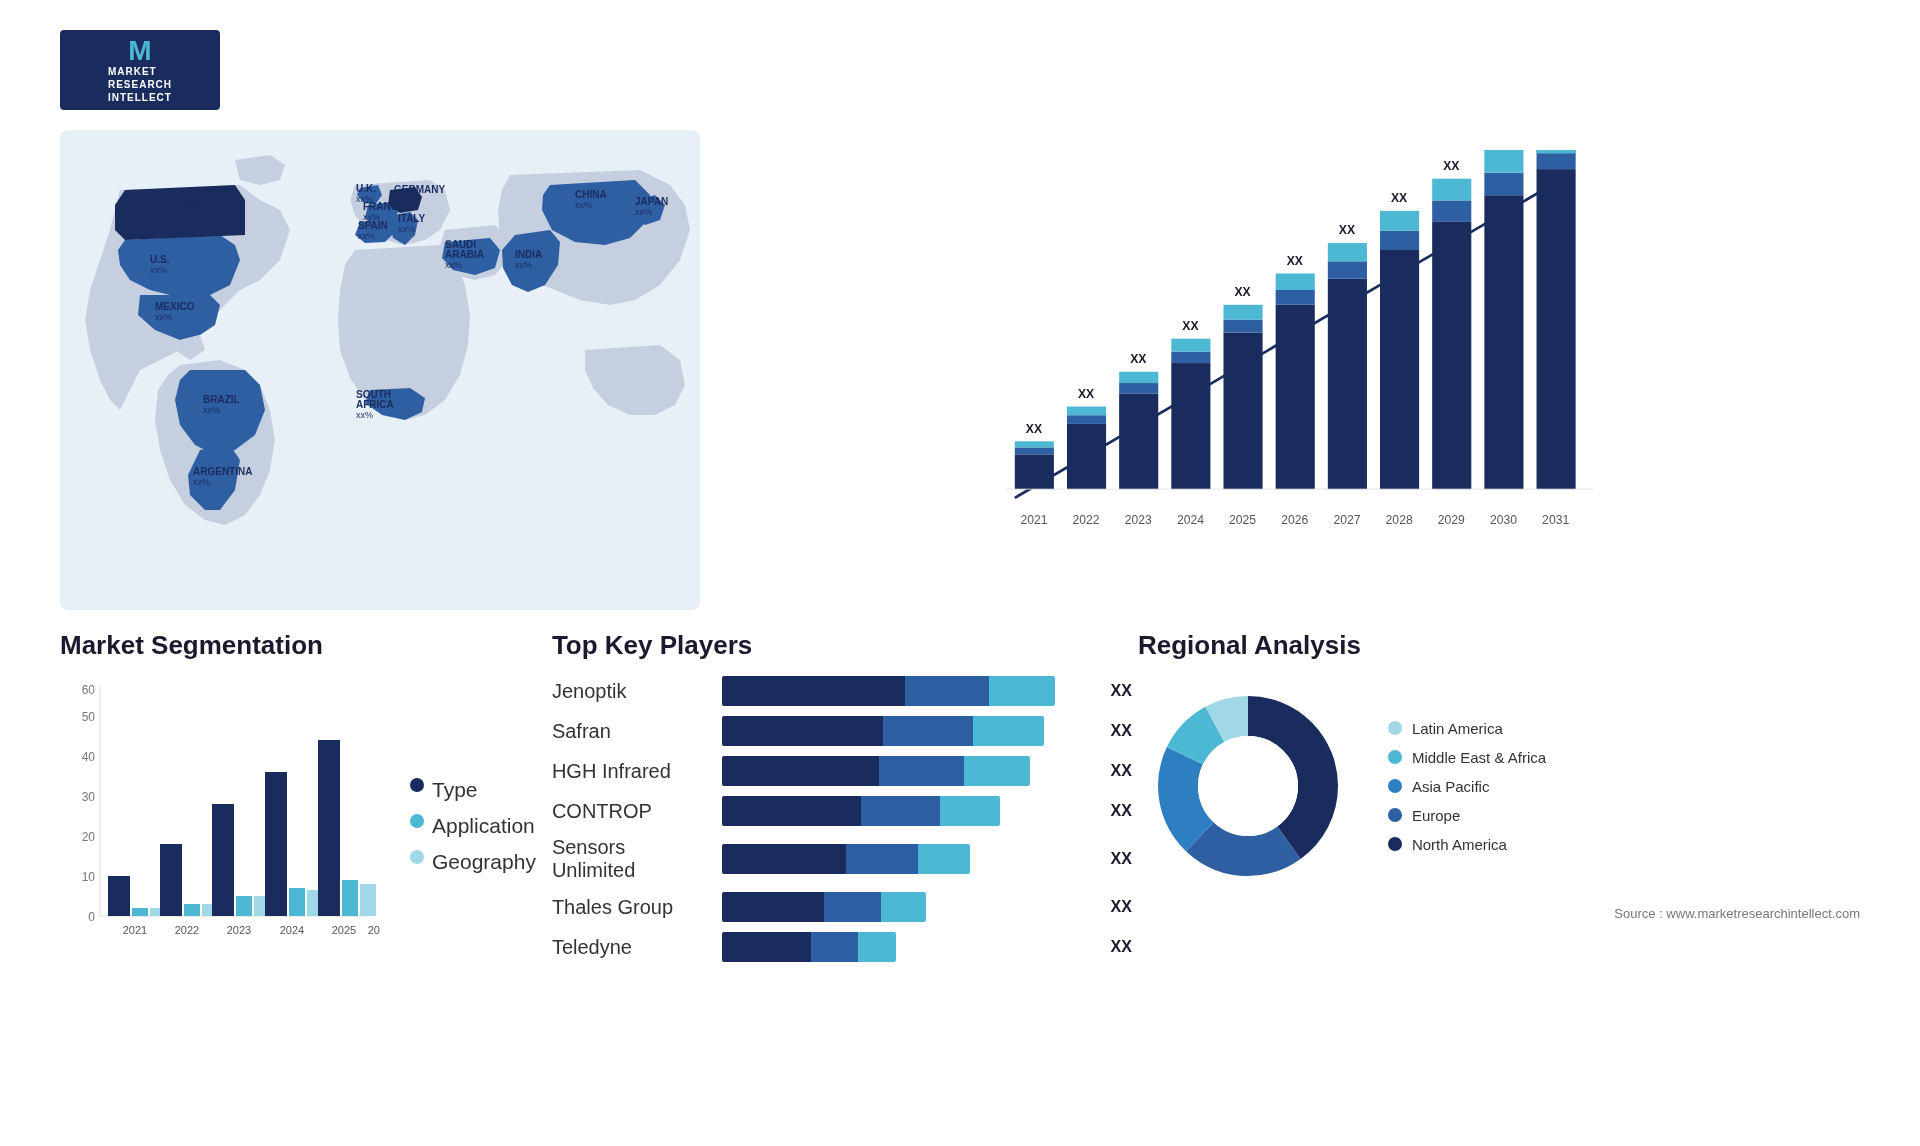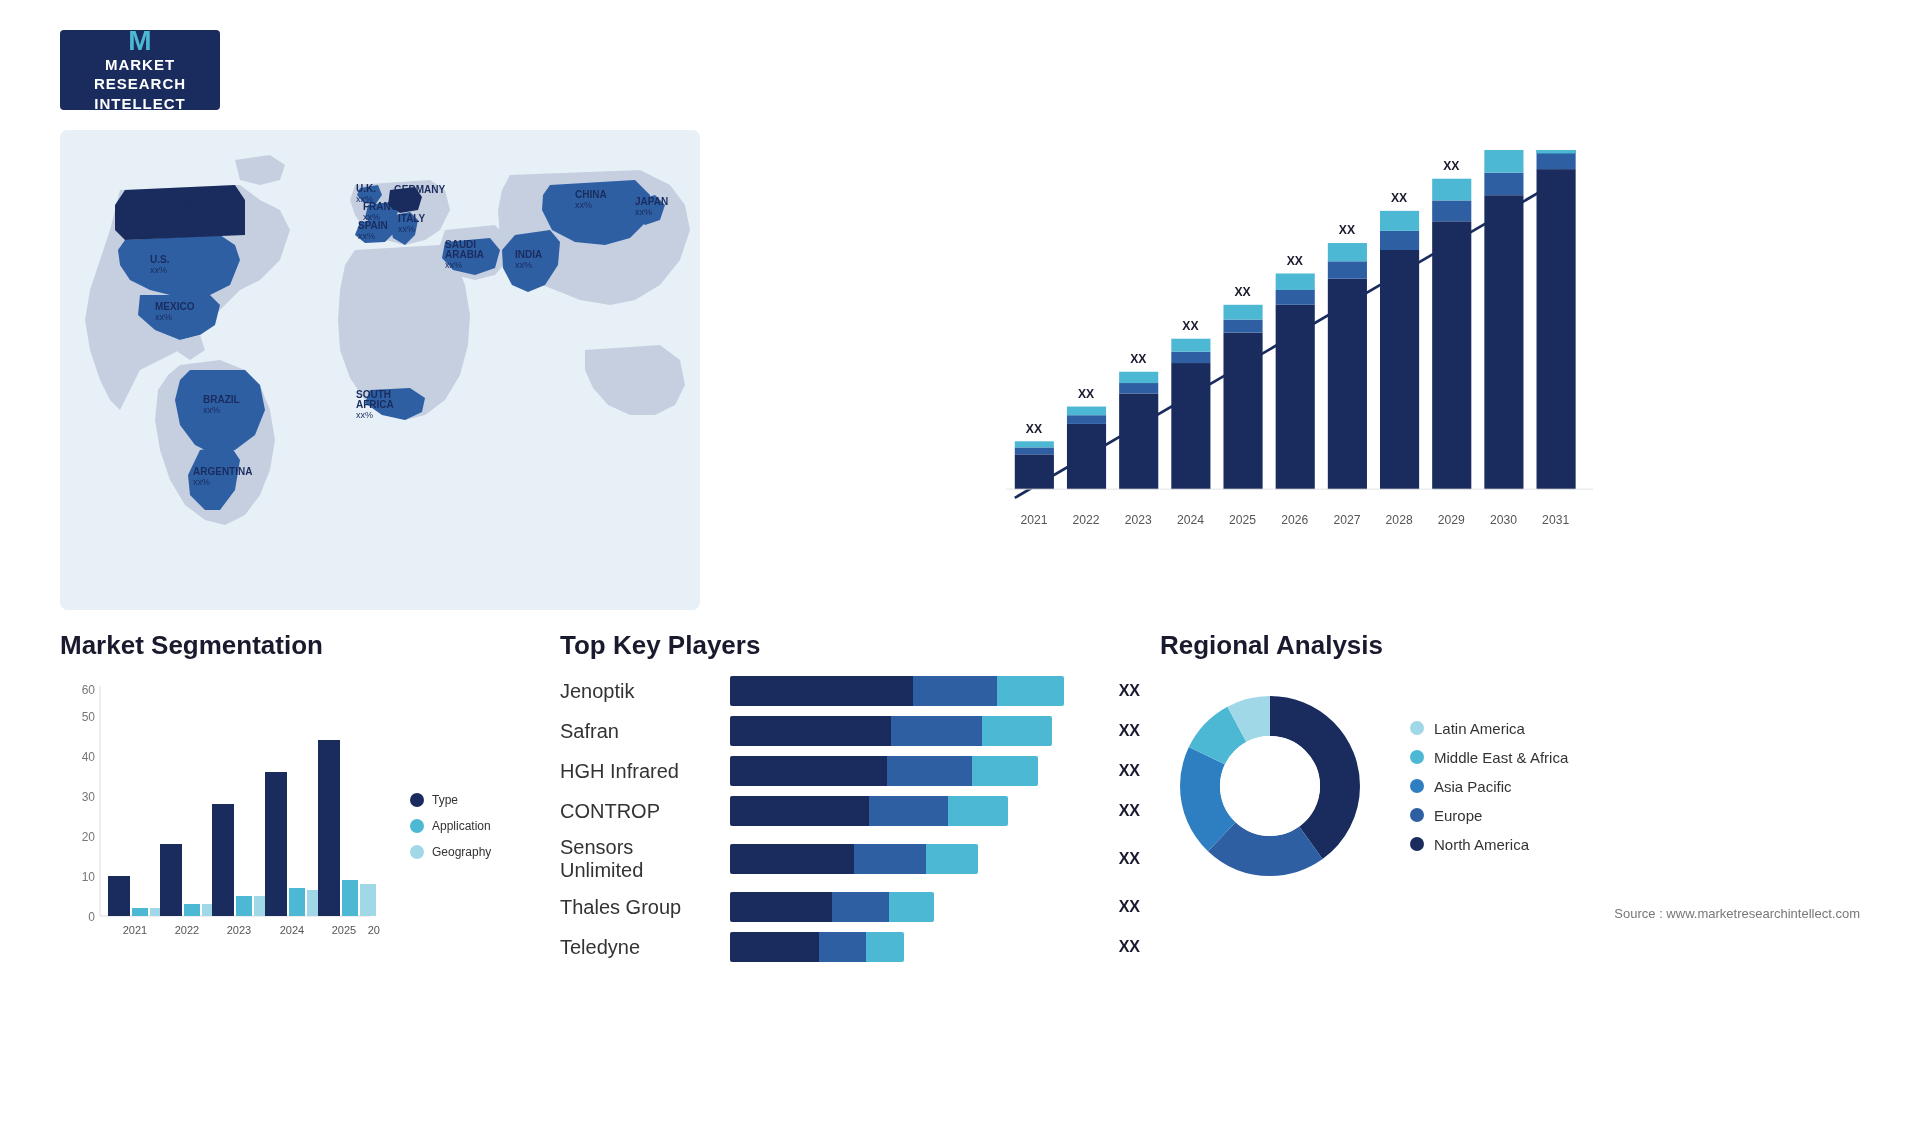--- a/index.html
+++ b/index.html
@@ -48,23 +48,23 @@
       border-radius: 4px;
     }
     .logo-m {
       color: #4db8d4;
       font-size: 28px;
       font-weight: 900;
       line-height: 1;
     }
     .logo-text {
       color: white;
-      font-size: 15px;
+      font-size: 10px;
       font-weight: 700;
-      text-align: center;
+      text-align: left;
       letter-spacing: 1px;
       line-height: 1.3;
     }
 
     
     .main-content {
       display: flex;
       gap: 20px;
       height: 480px;
     }
@@ -89,21 +89,21 @@
 
     .bar-chart-container {
       width: 100%;
       height: 100%;
       position: relative;
     }
 
     
     .bottom-section {
       display: flex;
-      gap: 20px;
+      gap: 6px;
       margin-top: 20px;
       height: 390px;
     }
 
     
     .segmentation-section {
       flex: 0 0 480px;
     }
 
     .section-title {
@@ -122,23 +122,23 @@
     .seg-legend {
       display: flex;
       flex-direction: column;
       gap: 12px;
       justify-content: center;
       padding: 10px;
     }
 
     .legend-item {
       display: flex;
-      align-items: flex-end;
+      align-items: flex-start;
       gap: 8px;
-      font-size: 12px;
+      font-size: 21px;
       color: #333;
     }
 
     .legend-dot {
       width: 14px;
       height: 14px;
       border-radius: 50%;
     }
 
     

